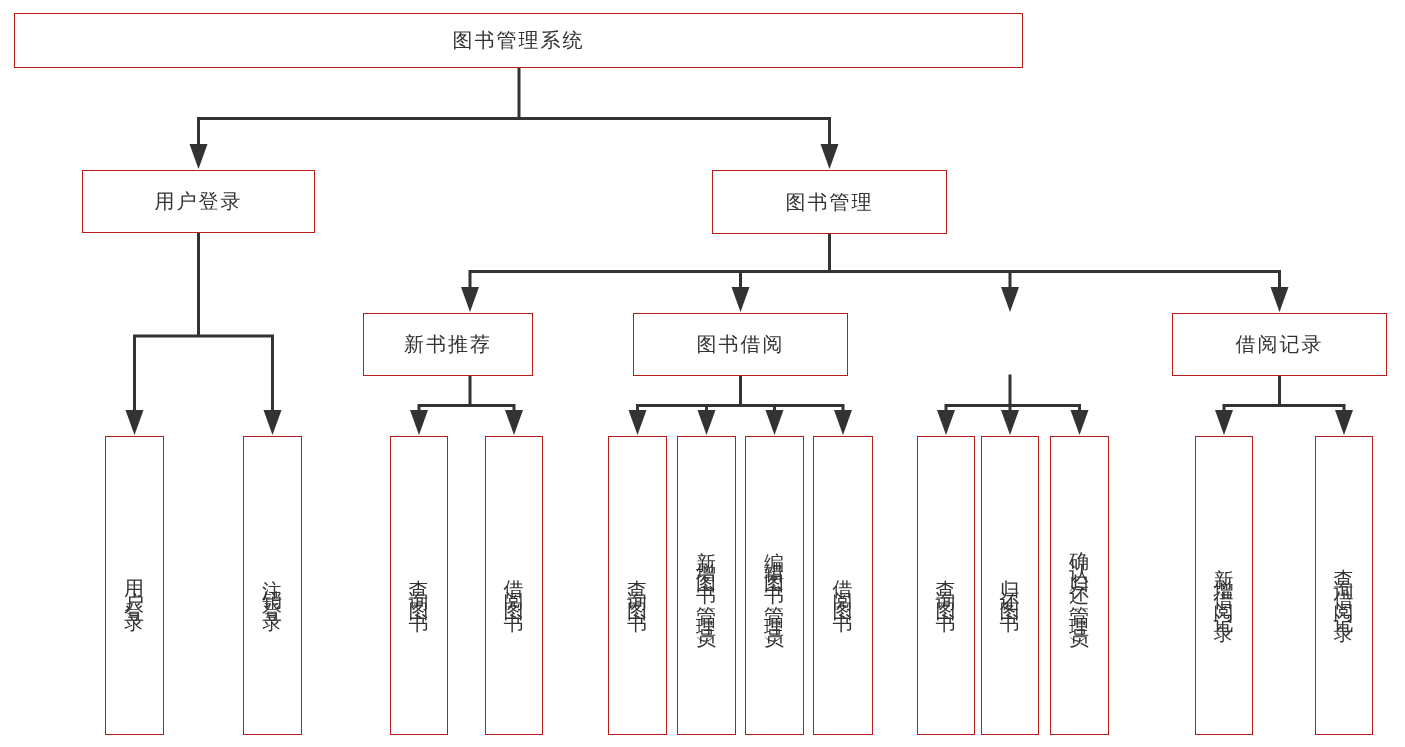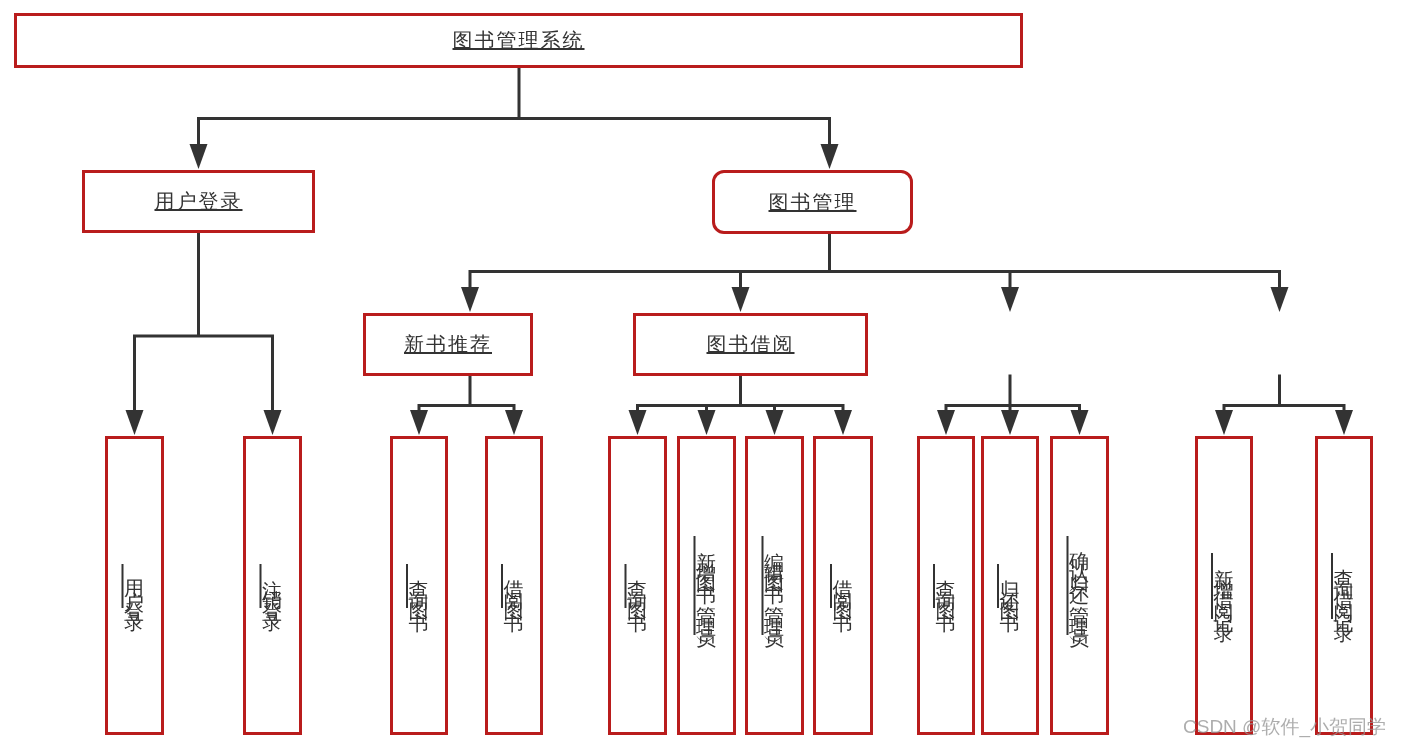--- a/index.html
+++ b/index.html
@@ -28,49 +28,48 @@
     stroke-width: 3;
     stroke-linecap: square;
   }
   svg.connectors polygon {
     fill: #333333;
     stroke: none;
   }
   .node {
     position: absolute;
     box-sizing: border-box;
-    border: 3px solid #b91c1c;
+    border: 1px solid #b91c1c;
     background: #ffffff;
     display: flex;
     align-items: center;
     justify-content: center;
     color: #333333;
-    text-decoration: underline;
   }
   .h-node span {
     font-size: 20px;
     letter-spacing: 2px;
     white-space: nowrap;
   }
   .v-node span {
     writing-mode: vertical-rl;
     text-orientation: mixed;
     font-size: 20px;
     line-height: 1;
     letter-spacing: 0.55em;
     white-space: nowrap;
   }
   
   #root            { left: 14px;   top: 13px;  width: 1009px; height: 55px; }
   
   #n-user-login    { left: 82px;   top: 170px; width: 233px;  height: 63px; }
-  #n-book-mgmt     { left: 712px;  top: 170px; width: 201px;  height: 64px; border-radius: 12px; }
+  #n-book-mgmt     { left: 712px;  top: 170px; width: 235px;  height: 64px; }
   
   #n-new-book      { left: 363px;  top: 313px; width: 170px;  height: 63px; }
-  #n-book-borrow   { left: 633px;  top: 313px; width: 235px;  height: 63px; }
+  #n-book-borrow   { left: 633px;  top: 313px; width: 215px;  height: 63px; }
   #n-cur-borrow    { left: 903px;  top: 313px; width: 214px;  height: 63px; }
   #n-borrow-rec    { left: 1172px; top: 313px; width: 215px;  height: 63px; }
   
   .leaf            { top: 436px; height: 299px; }
   #l-user-login    { left: 105px;  width: 59px; }
   #l-logout        { left: 243px;  width: 59px; }
   #l-query-a       { left: 390px;  width: 58px; }
   #l-borrow-a      { left: 485px;  width: 58px; }
   #l-query-b       { left: 608px;  width: 59px; }
   #l-add-book      { left: 677px;  width: 59px; }
@@ -146,20 +145,23 @@
   <div class="node h-node" id="n-book-mgmt">
     <span>图书管理</span>
   </div>
 
   <div class="node h-node" id="n-new-book">
     <span>新书推荐</span>
   </div>
   <div class="node h-node" id="n-book-borrow">
     <span>图书借阅</span>
   </div>
+  <div class="node h-node" id="n-borrow-rec">
+    <span>借阅记录</span>
+  </div>
 
   <div class="node v-node leaf" id="l-user-login">
     <span>用户登录</span>
   </div>
   <div class="node v-node leaf" id="l-logout">
     <span>注销登录</span>
   </div>
   <div class="node v-node leaf" id="l-query-a">
     <span>查询图书</span>
   </div>
@@ -187,15 +189,14 @@
   <div class="node v-node leaf" id="l-confirm">
     <span>确认归还（管理员）</span>
   </div>
   <div class="node v-node leaf" id="l-add-rec">
     <span>新增借阅记录</span>
   </div>
   <div class="node v-node leaf" id="l-query-rec">
     <span>查询借阅记录</span>
   </div>
 
-  <div class="watermark">CSDN @软件_小贺同学</div>
 
 </div>
 
 </body></html>

